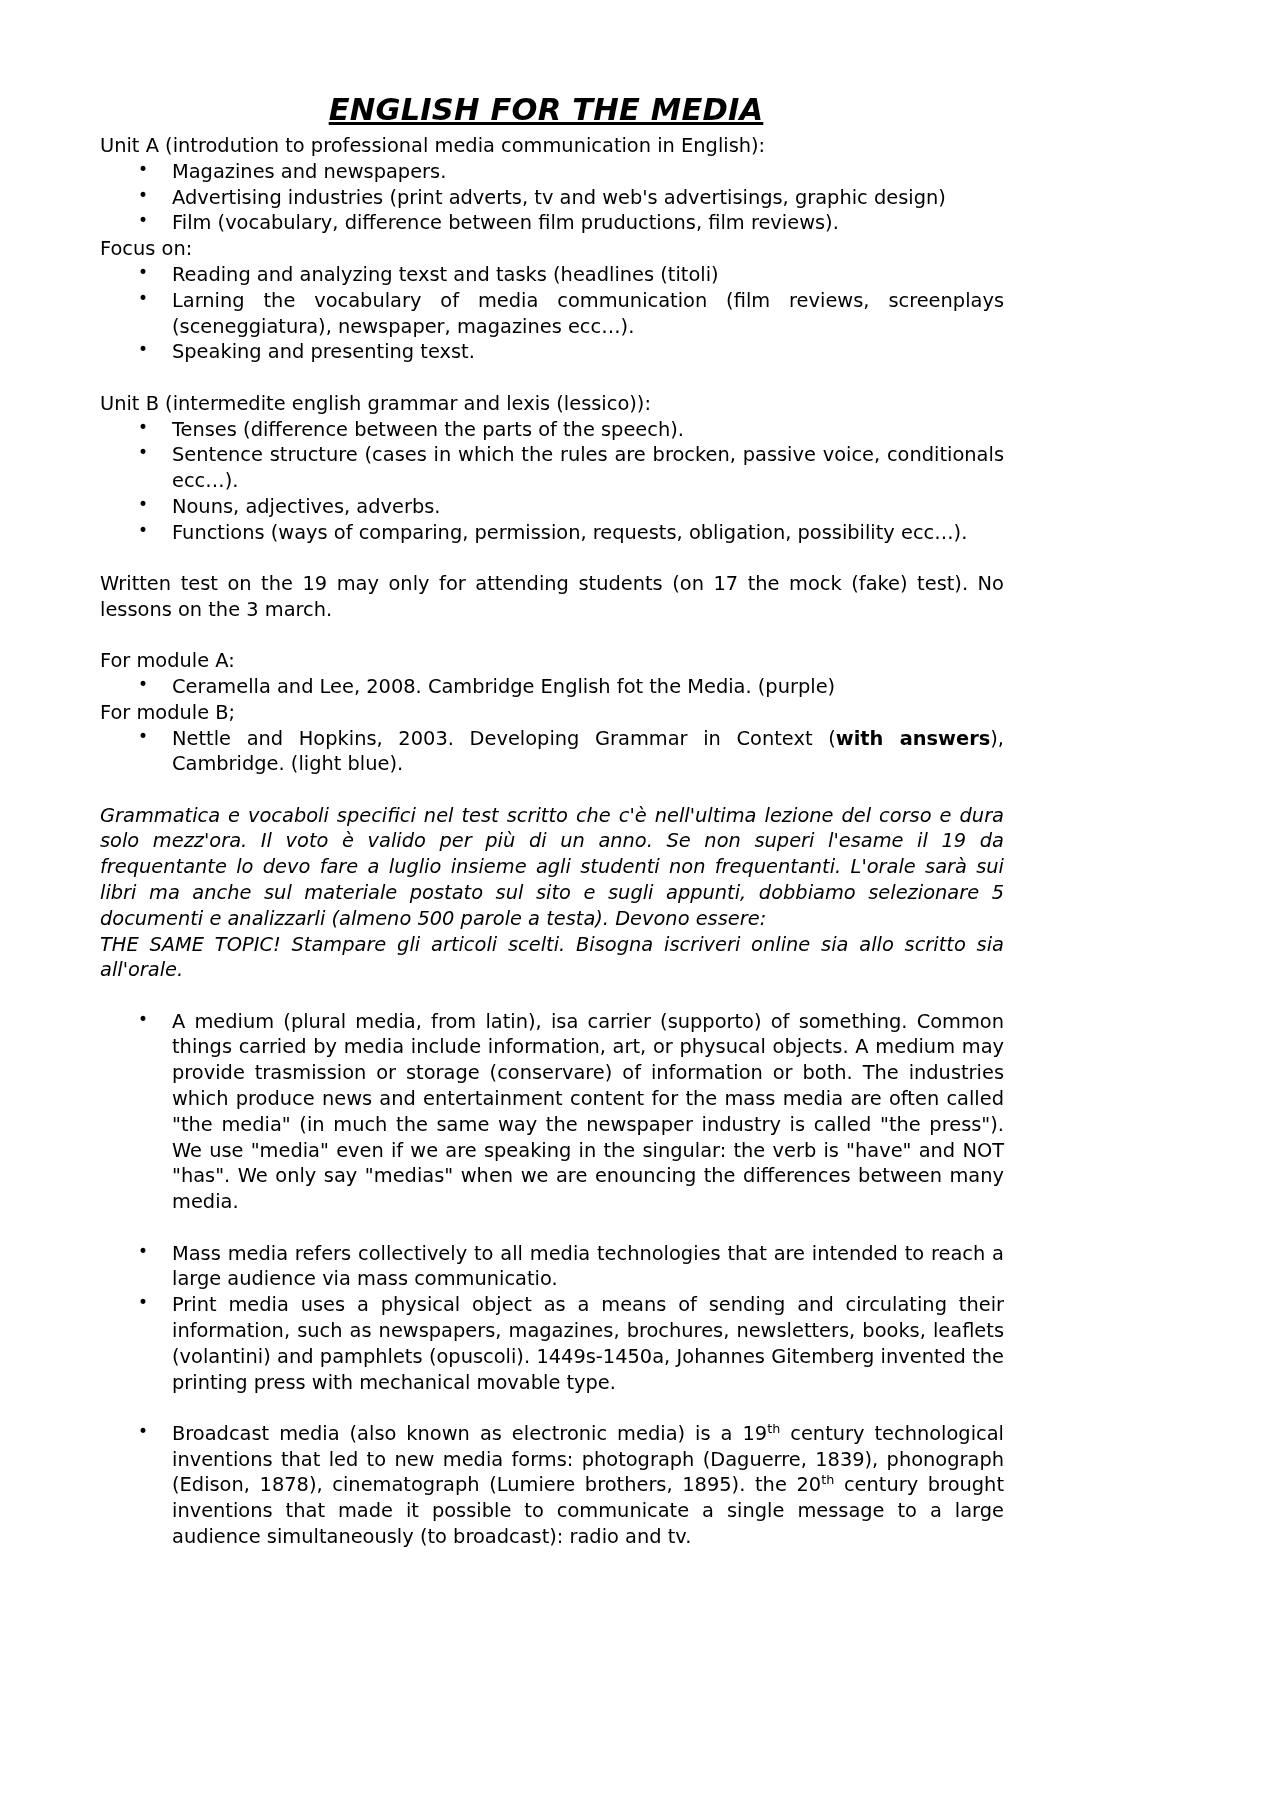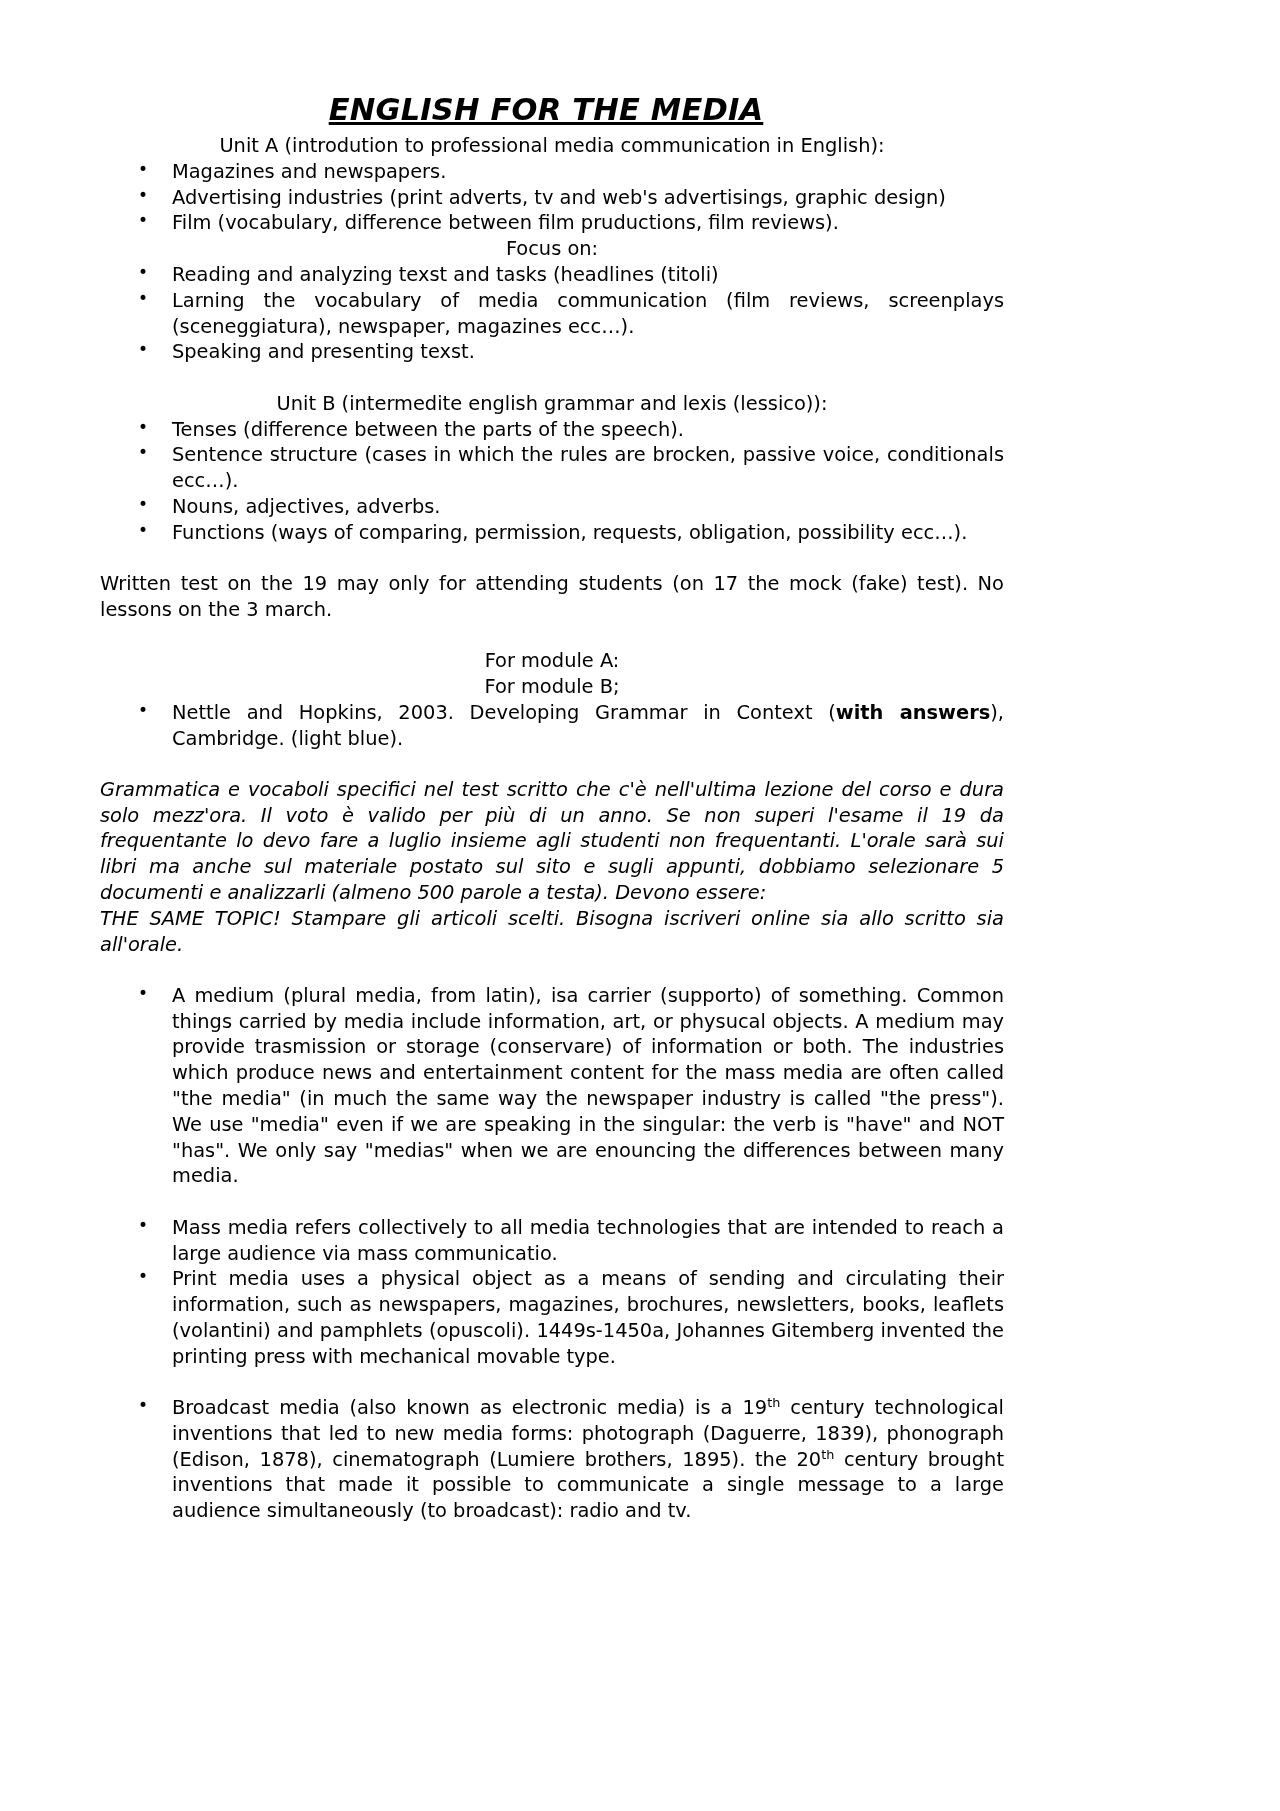--- a/index.html
+++ b/index.html
@@ -29,21 +29,21 @@
     text-decoration: underline;
     letter-spacing: 0.2px;
     margin: 0 0 6px 0;
     line-height: 1.15;
     padding-right: 12px;
   }
   .para {
     font-size: 19.4px;
     line-height: 1.33;
     margin: 0;
-    text-align: center;
+    text-align: left;
   }
   .para.just {
     text-align: justify;
     text-justify: inter-word;
   }
   .italic { font-style: italic; }
   .bold { font-weight: bold; }
   ul.bullets {
     list-style: none;
     margin: 0;
@@ -103,20 +103,23 @@
     <li>Functions (ways of comparing, permission, requests, obligation, possibility ecc…).</li>
   </ul>
 
   <div class="spacer-line"></div>
 
   <p class="para just">Written test on the 19 may only for attending students (on 17 the mock (fake) test). No lessons on the 3 march.</p>
 
   <div class="spacer-line"></div>
 
   <p class="para">For module A:</p>
+  <ul class="bullets">
+    <li>Ceramella and Lee, 2008. Cambridge English fot the Media. (purple)</li>
+  </ul>
   <p class="para">For module B;</p>
   <ul class="bullets">
     <li><span>Nettle and Hopkins, 2003. Developing Grammar in Context (</span><span class="bold">with answers</span><span>), Cambridge. (light blue).</span></li>
   </ul>
 
   <div class="spacer-line"></div>
 
   <p class="para just italic">Grammatica e vocaboli specifici nel test scritto che c'è nell'ultima lezione del corso e dura solo mezz'ora. Il voto è valido per più di un anno. Se non superi l'esame il 19 da frequentante lo devo fare a luglio insieme agli studenti non frequentanti. L'orale sarà sui libri ma anche sul materiale postato sul sito e sugli appunti, dobbiamo selezionare 5 documenti e analizzarli (almeno 500 parole a testa). Devono essere:</p>
   <p class="para just italic">THE SAME TOPIC! Stampare gli articoli scelti. Bisogna iscriveri online sia allo scritto sia all'orale.</p>
 

